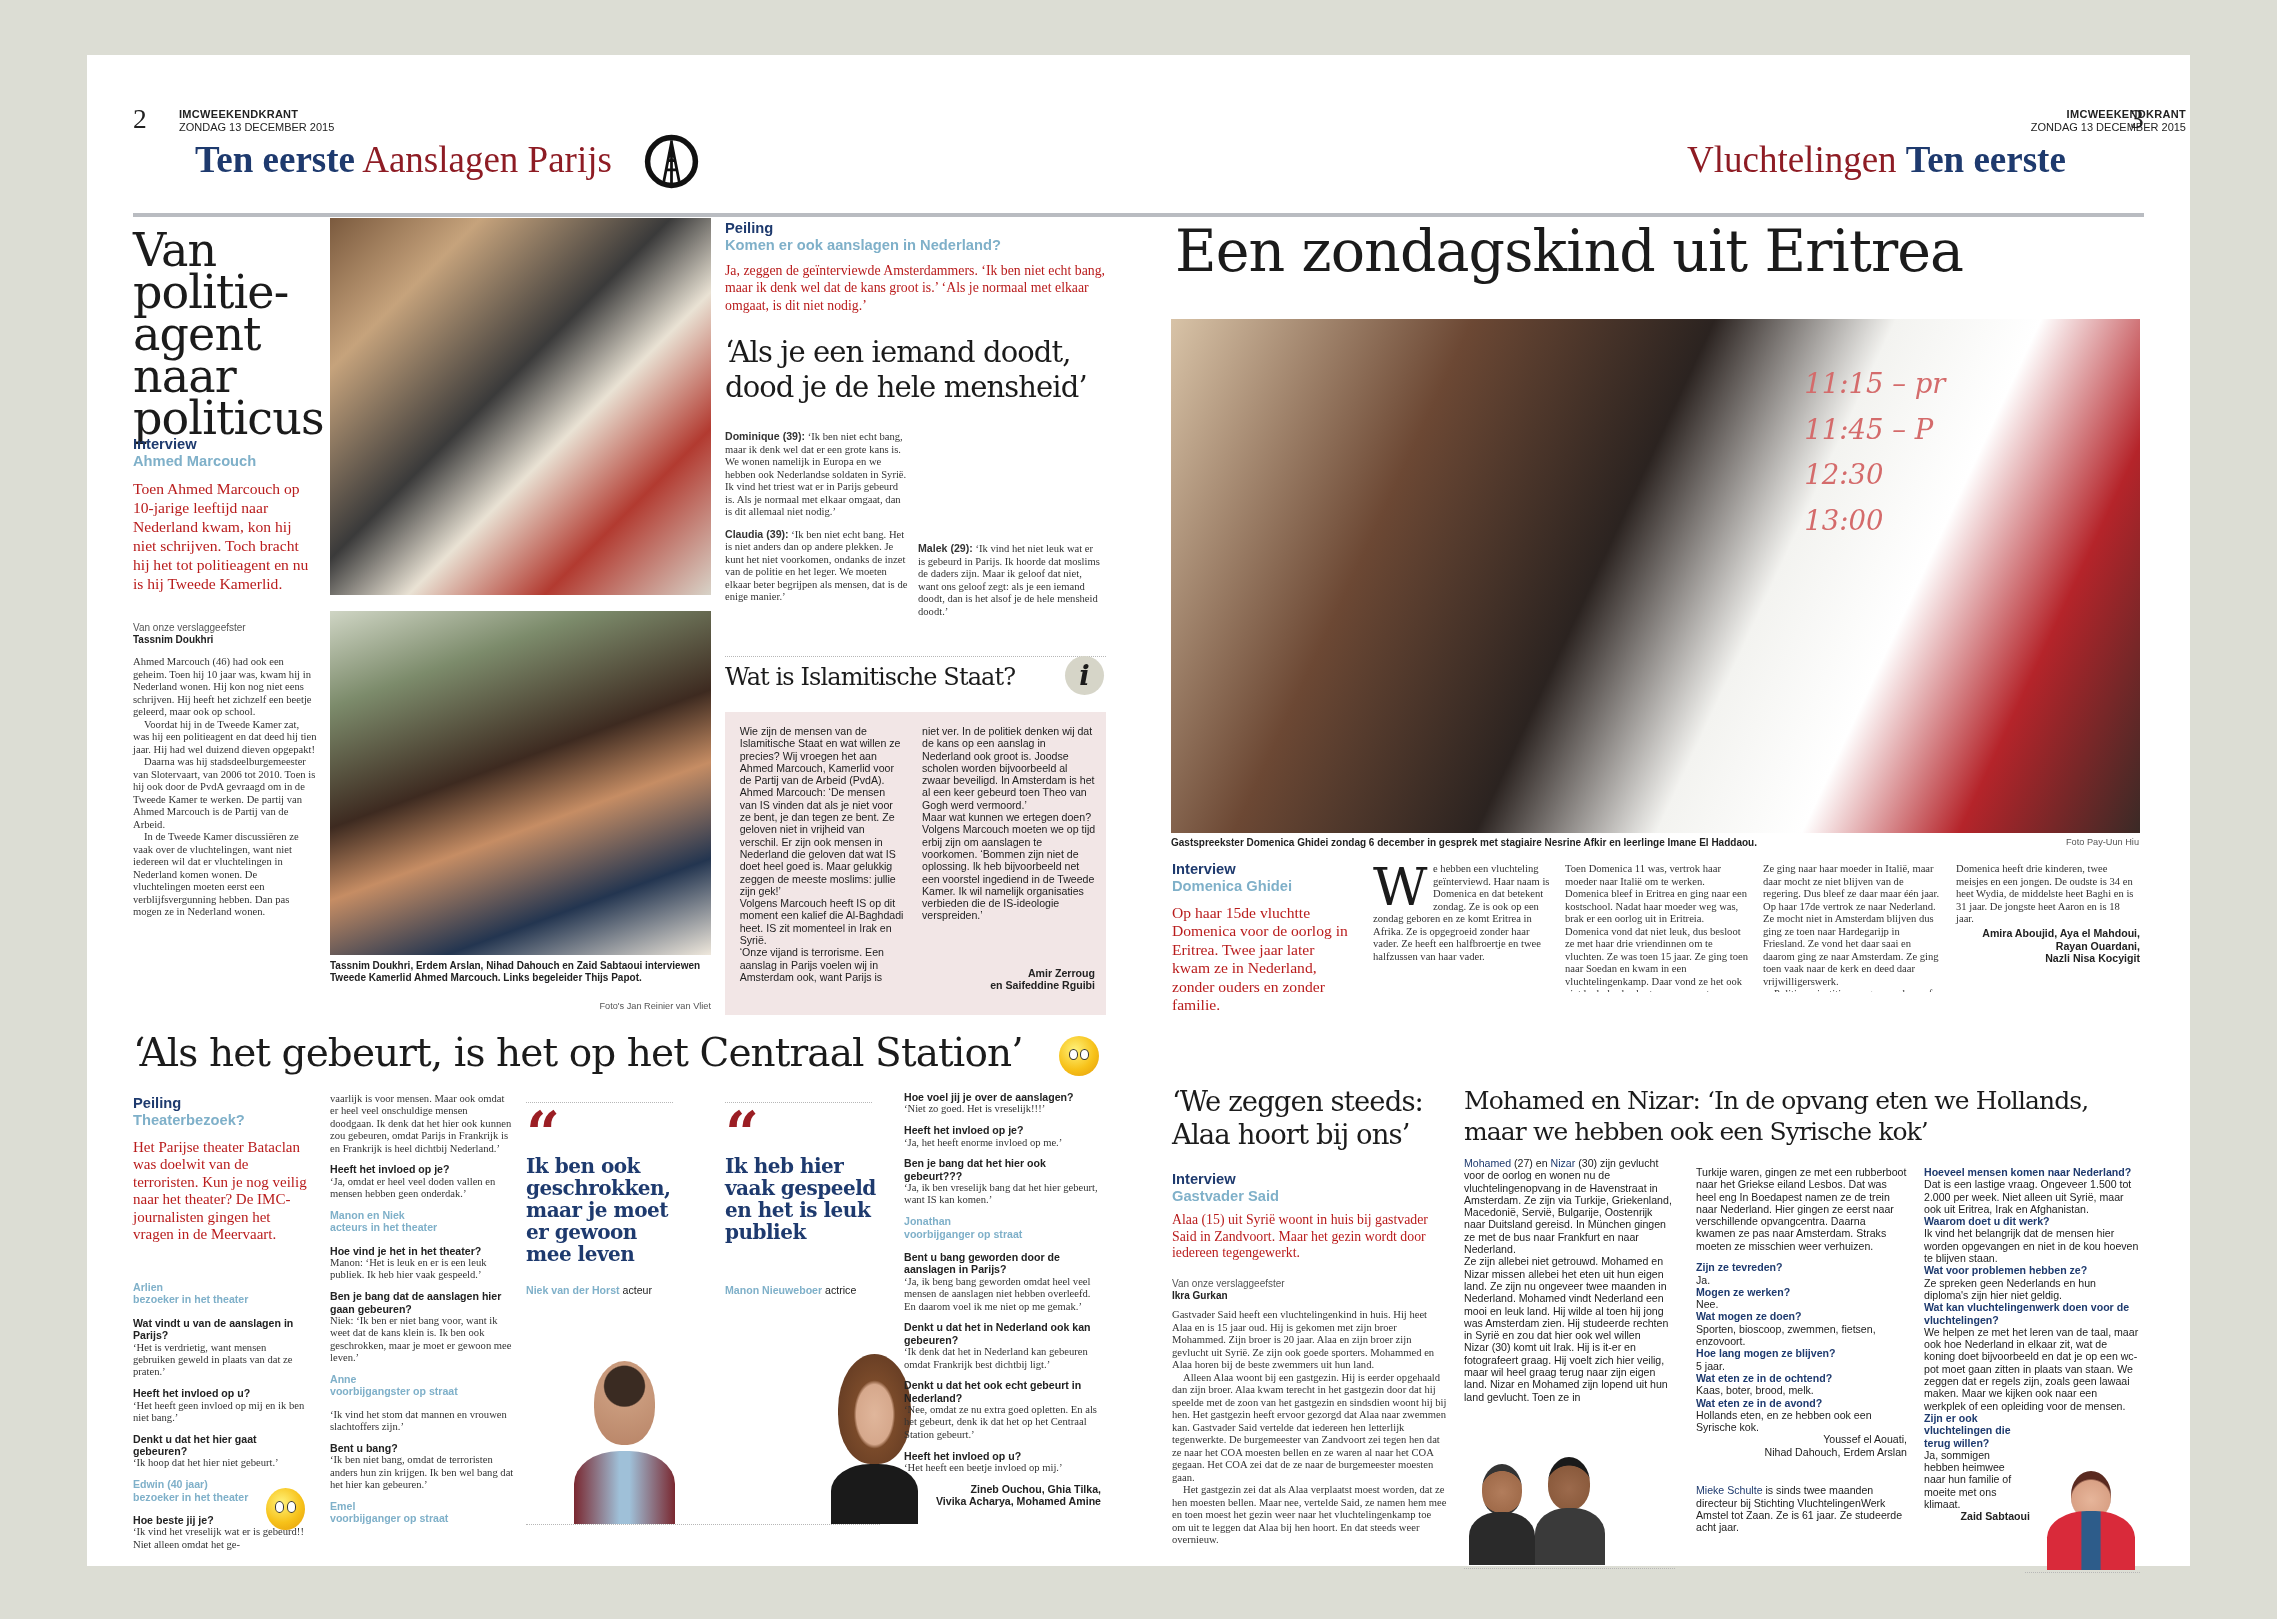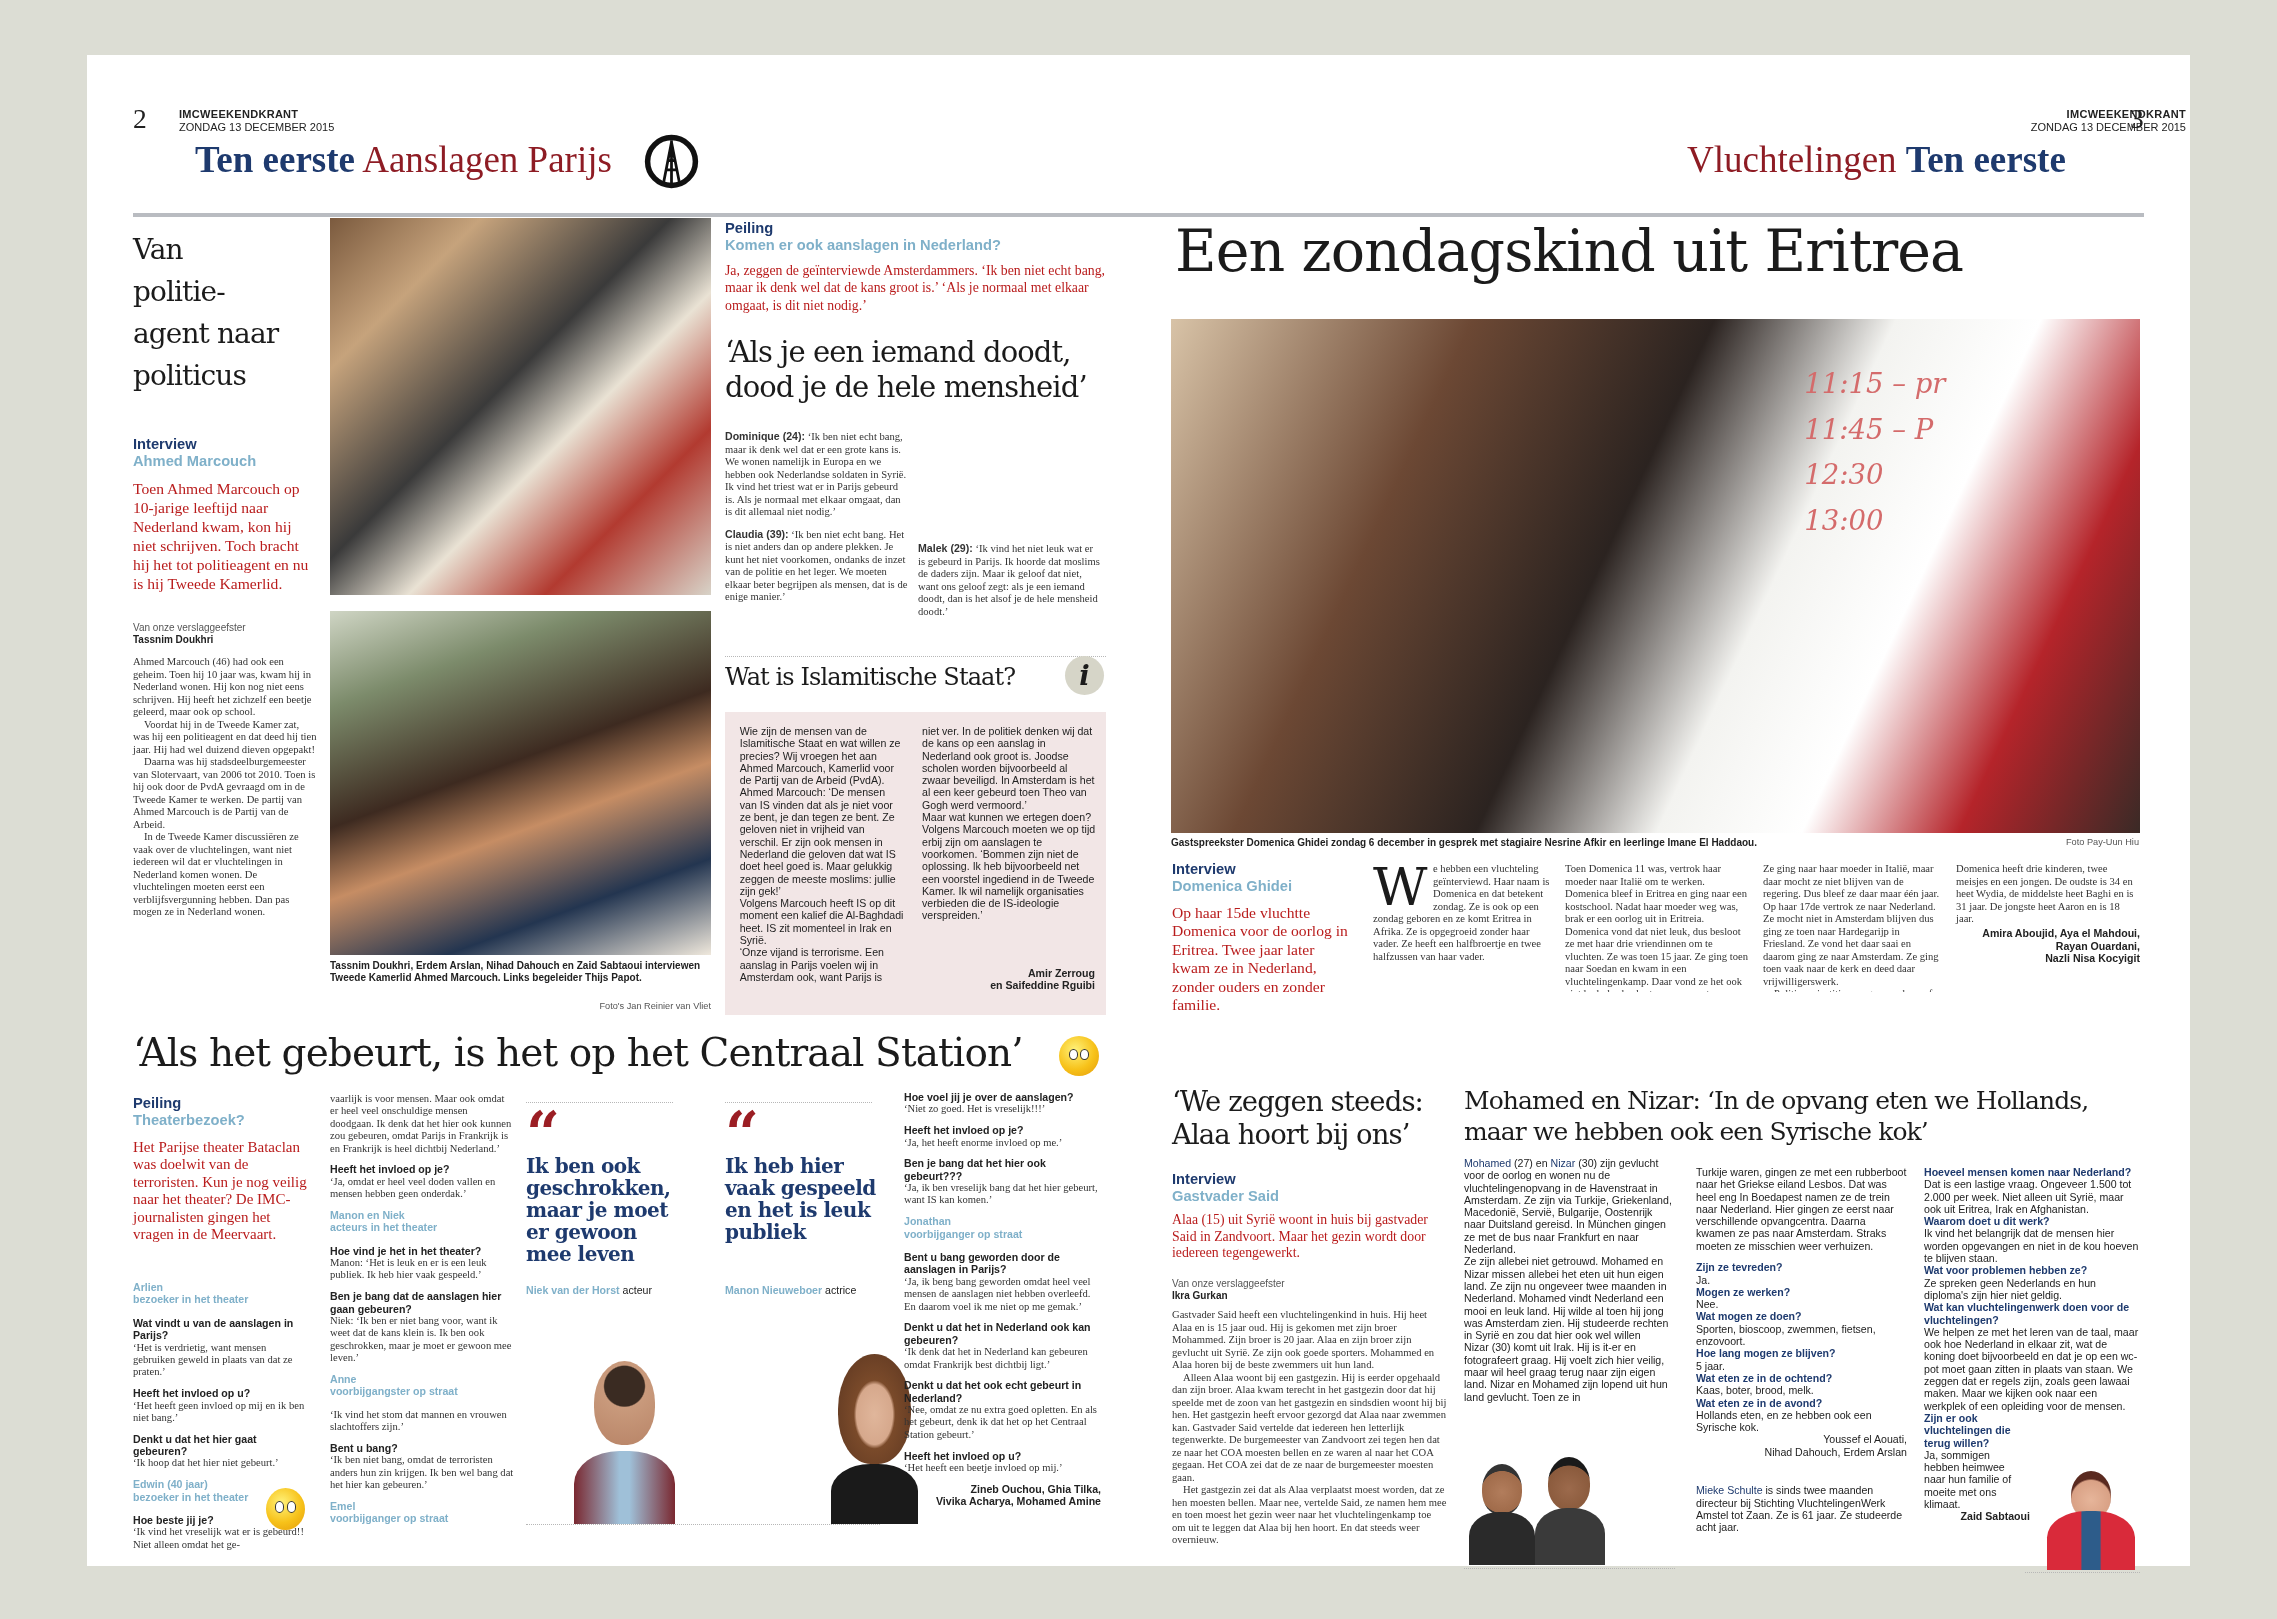--- a/index.html
+++ b/index.html
@@ -80,21 +80,21 @@
     <div>ZONDAG 13 DECEMBER 2015</div>
   </div>
   <div class="abs pagenum" style="left:2043px;top:48px;">3</div>
   <div class="abs section-title" style="left:1584px;top:83px;">
     <span class="r">Vluchtelingen</span>
     <span class="b">Ten eerste</span>
   </div>
 
   <div class="rule" style="left:46px;top:158px;width:2011px;"></div>
 
-  <div class="abs headline-big" style="left:46px;top:174px;width:165px;font-size:28px;line-height:42px;">
+  <div class="abs headline-big" style="left:46px;top:174px;width:165px;font-size:46px;line-height:42px;">
     <div>Van</div>
     <div>politie-</div>
     <div>agent naar</div>
     <div>politicus</div>
   </div>
   <div class="abs kicker" style="left:46px;top:381px;">
     <div class="navy">Interview</div>
     <div class="light">Ahmed Marcouch</div>
   </div>
   <div class="abs intro" style="left:46px;top:424px;width:184px;font-size:15.6px;line-height:19px;">Toen Ahmed Marcouch op 10-jarige leeftijd naar Nederland kwam, kon hij niet schrijven. Toch bracht hij het tot politieagent en nu is hij Tweede Kamerlid.</div>
@@ -115,21 +115,21 @@
   <div class="abs caption" style="left:243px;top:905px;width:381px;">Tassnim Doukhri, Erdem Arslan, Nihad Dahouch en Zaid Sabtaoui interviewen Tweede Kamerlid Ahmed Marcouch. Links begeleider Thijs Papot.</div>
   <div class="abs credit" style="left:243px;top:946px;width:381px;text-align:right;">Foto's Jan Reinier van Vliet</div>
 
   <div class="abs kicker" style="left:638px;top:165px;">
     <div class="navy">Peiling</div>
     <div class="light">Komen er ook aanslagen in Nederland?</div>
   </div>
   <div class="abs intro" style="left:638px;top:207px;width:386px;font-size:13.8px;line-height:17.4px;">Ja, zeggen de geïnterviewde Amsterdammers. ‘Ik ben niet echt bang, maar ik denk wel dat de kans groot is.’ ‘Als je normaal met elkaar omgaat, is dit niet nodig.’</div>
   <div class="abs headline-big" style="left:638px;top:280px;width:386px;font-size:29px;line-height:35px;">‘Als je een iemand doodt, dood je de hele mensheid’</div>
   <div class="abs body" style="left:638px;top:375px;width:184px;">
-    <div style="margin-bottom:9.2px;"><b class="sans">Dominique (24):</b> <span>‘Ik ben niet echt bang, maar ik denk wel dat er een grote kans is. We wonen namelijk in Europa en we hebben ook Nederlandse soldaten in Syrië. Ik vind het triest wat er in Parijs gebeurd is. Als je normaal met elkaar omgaat, dan is dit allemaal niet nodig.’</span></div>
+    <div style="margin-bottom:9.2px;"><b class="sans">Dominique (39):</b> <span>‘Ik ben niet echt bang, maar ik denk wel dat er een grote kans is. We wonen namelijk in Europa en we hebben ook Nederlandse soldaten in Syrië. Ik vind het triest wat er in Parijs gebeurd is. Als je normaal met elkaar omgaat, dan is dit allemaal niet nodig.’</span></div>
     <div><b class="sans">Claudia (39):</b> <span>‘Ik ben niet echt bang. Het is niet anders dan op andere plekken. Je kunt het niet voorkomen, ondanks de inzet van de politie en het leger. We moeten elkaar beter begrijpen als mensen, dat is de enige manier.’</span></div>
   </div>
   <div class="abs body" style="left:831px;top:487px;width:184px;">
     <div><b class="sans">Malek (29):</b> <span>‘Ik vind het niet leuk wat er is gebeurd in Parijs. Ik hoorde dat moslims de daders zijn. Maar ik geloof dat niet, want ons geloof zegt: als je een iemand doodt, dan is het alsof je de hele mensheid doodt.’</span></div>
   </div>
 
   <div class="dots" style="left:638px;top:601px;width:381px;"></div>
   <div class="abs headline-big" style="left:638px;top:608px;font-size:24px;line-height:29px;">Wat is Islamitische Staat?</div>
   <div class="info-icon" style="left:978px;top:601px;">i</div>
   <div class="pinkbox" style="left:638px;top:657px;width:381px;height:303px;">

